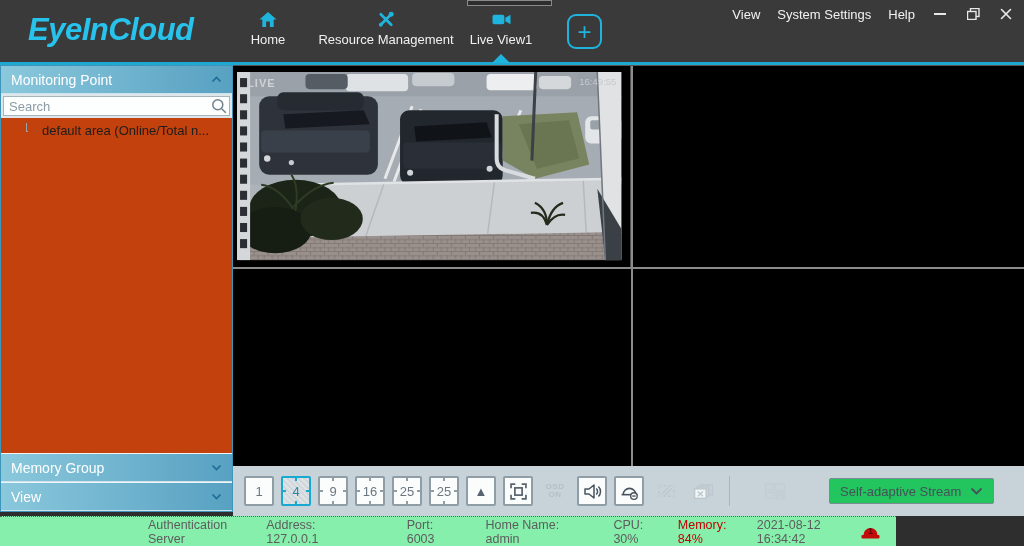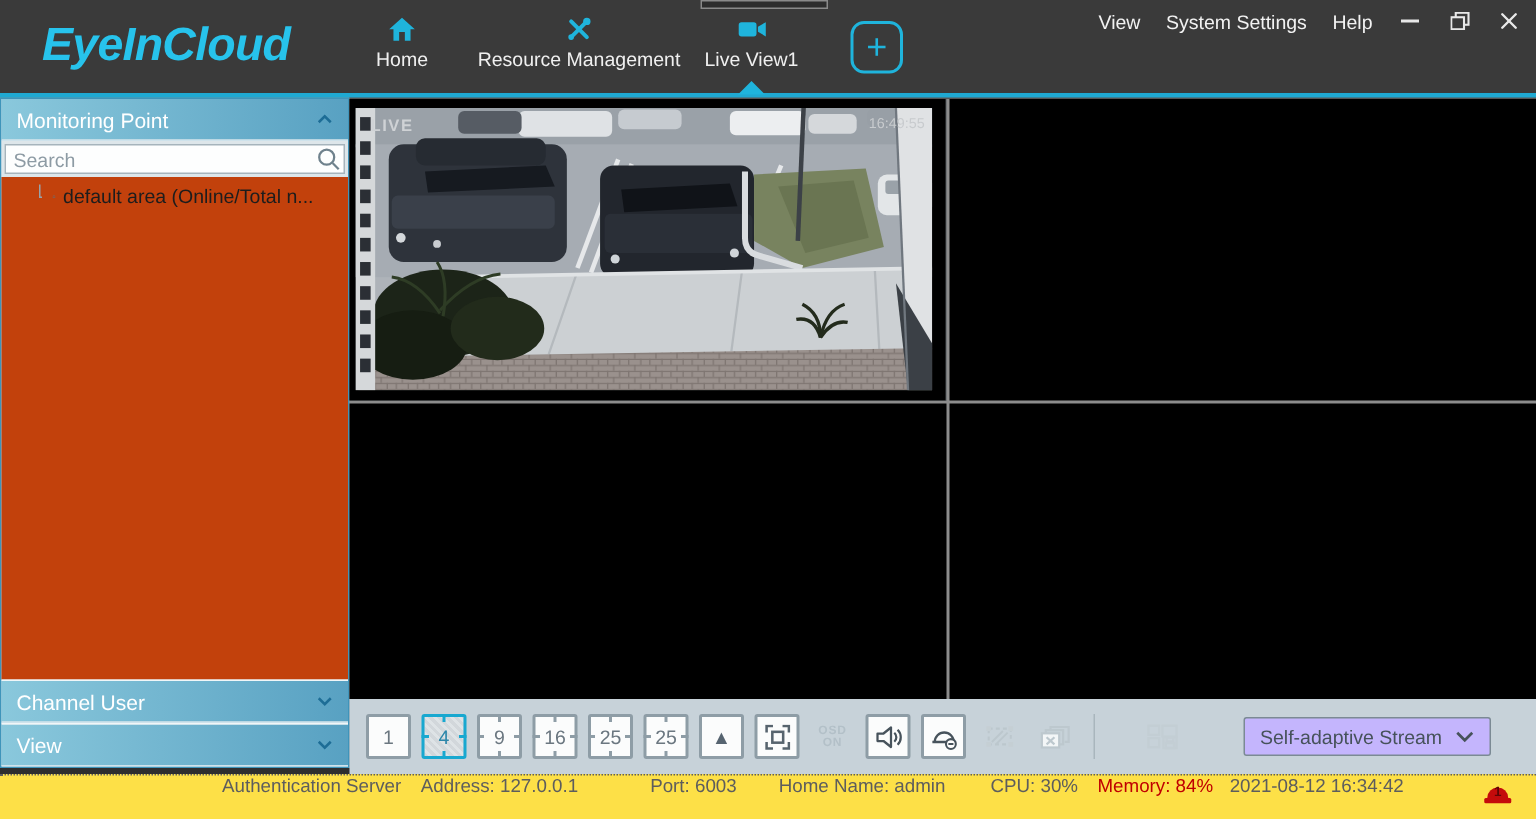--- a/index.html
+++ b/index.html
@@ -49,25 +49,25 @@
   .tbtn .num { position:relative; z-index:1; font-size:13px; color:#6b7780; }
   .tbtn.selected { border-color:#18a8d0; --tick:#18a8d0; background:repeating-linear-gradient(45deg,#d2d7db 0 2px,#dee3e6 2px 4px); }
   .tbtn.selected .num { color:#2d87aa; }
   .tick-h { position:absolute; left:-2px; right:-2px; top:50%; height:2px; transform:translateY(-50%); background:linear-gradient(to right,var(--tick) 0 5px,transparent 5px calc(100% - 5px),var(--tick) calc(100% - 5px) 100%); }
   .tick-v { position:absolute; top:-2px; bottom:-2px; left:50%; width:2px; transform:translateX(-50%); background:linear-gradient(to bottom,var(--tick) 0 5px,transparent 5px calc(100% - 5px),var(--tick) calc(100% - 5px) 100%); }
   .tbtn.flat { border:none; background:transparent; }
   .tri-glyph { font-size:13px; color:#566470; }
   .osd-txt { font-size:8px; font-weight:700; color:#b3c0c8; line-height:8px; text-align:center; letter-spacing:0.5px; }
   .vsep { width:1px; height:30px; background:#a9b6bd; margin:0 10px 0 4px; }
   .savebtn { margin-left:20px; }
-  .stream-dd { margin-left:32px; height:26px; min-width:152px; border:1px solid #7b8a94; border-radius:2px; background:#c4b5fd; display:flex; align-items:center; justify-content:center; gap:9px; padding:0 10px; cursor:pointer; }
+  .stream-dd { margin-left:32px; height:26px; min-width:152px; border:1px solid #7b8a94; border-radius:2px; background:#22c55e; display:flex; align-items:center; justify-content:center; gap:9px; padding:0 10px; cursor:pointer; }
   .stream-dd span { font-size:13px; color:#46525a; white-space:nowrap; }
 
   
-  .statusbar { position:absolute; left:0; top:516px; width:1024px; height:30px; background:#fde047; border-top:1px dotted #5e5e5e; display:flex; font-size:12.5px; color:#5d5d5d; }
+  .statusbar { position:absolute; left:0; top:516px; width:896px; height:30px; background:#86efac; border-top:1px dotted #5e5e5e; display:flex; align-items:center; font-size:12.5px; color:#5d5d5d; }
   .statusbar .s-auth { margin-left:148px; }
   .statusbar .s-addr { margin-left:13px; }
   .statusbar .s-port { margin-left:48px; }
   .statusbar .s-user { margin-left:28px; }
   .statusbar .s-cpu  { margin-left:30px; }
   .statusbar .s-mem  { margin-left:13px; color:#c00000; }
   .statusbar .s-date { margin-left:11px; }
   .alarm-wrap { margin-left:auto; margin-right:14px; cursor:pointer; }
 </style>
 </head>
@@ -153,21 +153,21 @@
     <div class="tree">
       <div class="tree-item">
         <i class="tree-elbow"></i>
         <svg width="15" height="14" viewBox="0 0 14 14">
             <path d="M7 1.5 L12.8 6.4 V12.6 H8.8 V8.8 H5.2 V12.6 H1.2 V6.4 Z" fill="none" stroke="#2f96c4" stroke-width="1.3" stroke-linejoin="round"></path>
           </svg>
         <span>default area (Online/Total n...</span>
       </div>
     </div>
     <div class="panel-header bottom">
-      <span class="panel-title">Channel User</span>
+      <span class="panel-title">Memory Group</span>
       <svg width="11" height="7" viewBox="0 0 11 7">
           <polyline points="1.5,1.5 5.5,5.5 9.5,1.5" fill="none" stroke="#1d6d96" stroke-width="1.7"></polyline>
         </svg>
     </div>
     <div class="panel-header bottom">
       <span class="panel-title">View</span>
       <svg width="11" height="7" viewBox="0 0 11 7">
           <polyline points="1.5,1.5 5.5,5.5 9.5,1.5" fill="none" stroke="#1d6d96" stroke-width="1.7"></polyline>
         </svg>
     </div>

